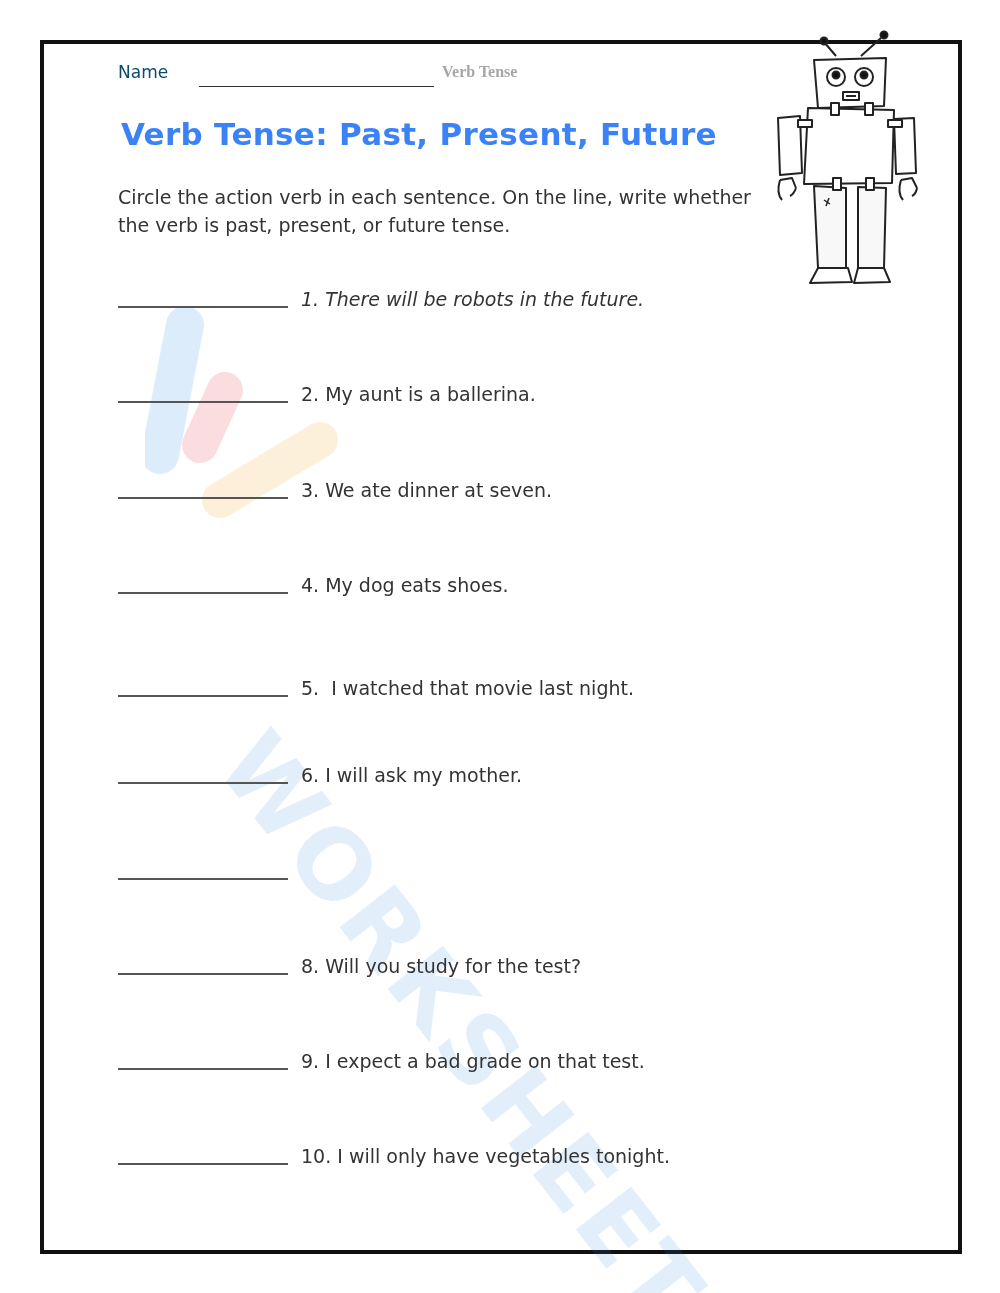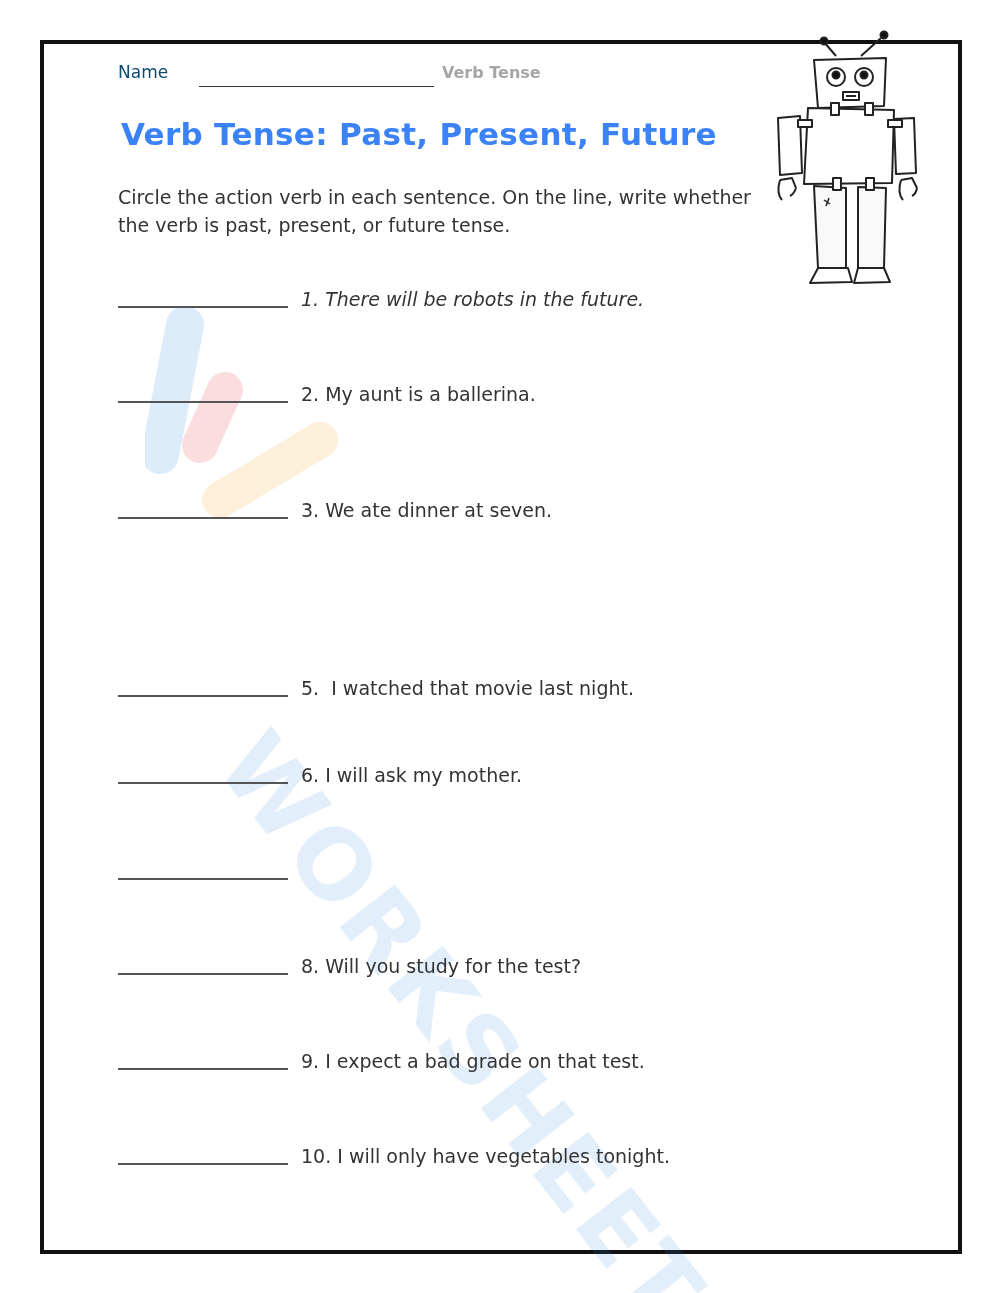--- a/index.html
+++ b/index.html
@@ -67,20 +67,21 @@
       height: 0;
       border-top: 1.5px solid #333;
     }
     .subject-label {
       position: absolute;
       left: 442px;
       top: 63px;
       font-size: 16px;
       font-weight: bold;
       color: #a6a6a6;
+      font-family: Liberation Serif, serif;
     }
     .page-title {
       position: absolute;
       left: 117px;
       top: 112px;
       font-size: 31px;
       font-weight: bold;
       color: #3b82f6;
       letter-spacing: 0.3px;
       margin: 4px;
@@ -198,24 +199,28 @@
   </svg>
 
   <div class="q-row" style="top:288px;font-style:italic;">
     <div class="answer-line"></div>
     <span class="q-text">1. There will be robots in the future.</span>
   </div>
   <div class="q-row" style="top:383px;">
     <div class="answer-line"></div>
     <span class="q-text">2. My aunt is a ballerina.</span>
   </div>
-  <div class="q-row" style="top:499px;">
+  <div class="q-row" style="top:479px;">
     <div class="answer-line"></div>
     <span class="q-text">3. We ate dinner at seven.</span>
   </div>
+  <div class="q-row" style="top:574px;">
+    <div class="answer-line"></div>
+    <span class="q-text">4. My dog eats shoes.</span>
+  </div>
   <div class="q-row" style="top:669px;margin-top:8px;">
     <div class="answer-line"></div>
     <span class="q-text">5.  I watched that movie last night.</span>
   </div>
   <div class="q-row" style="top:764px;">
     <div class="answer-line"></div>
     <span class="q-text">6. I will ask my mother.</span>
   </div>
   <div class="q-row" style="top:860px;">
     <div class="answer-line"></div>

